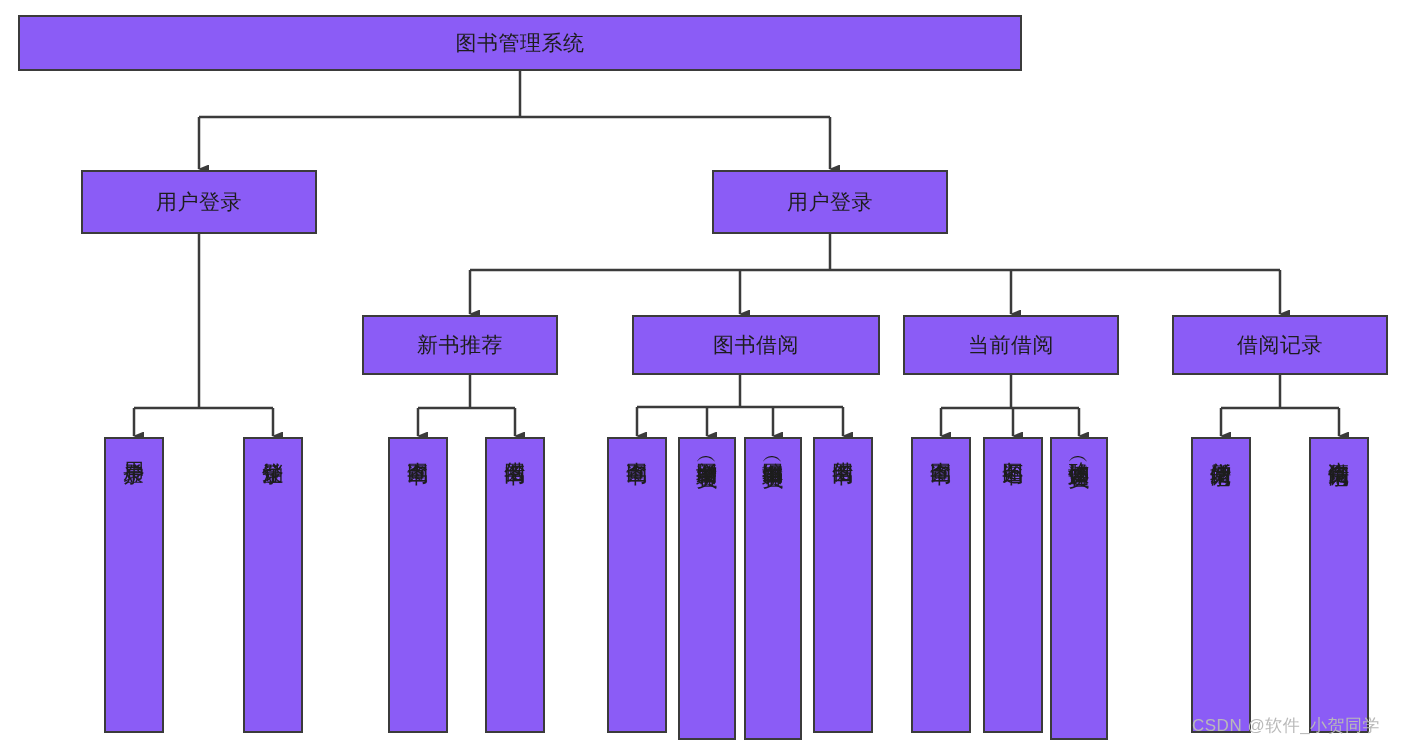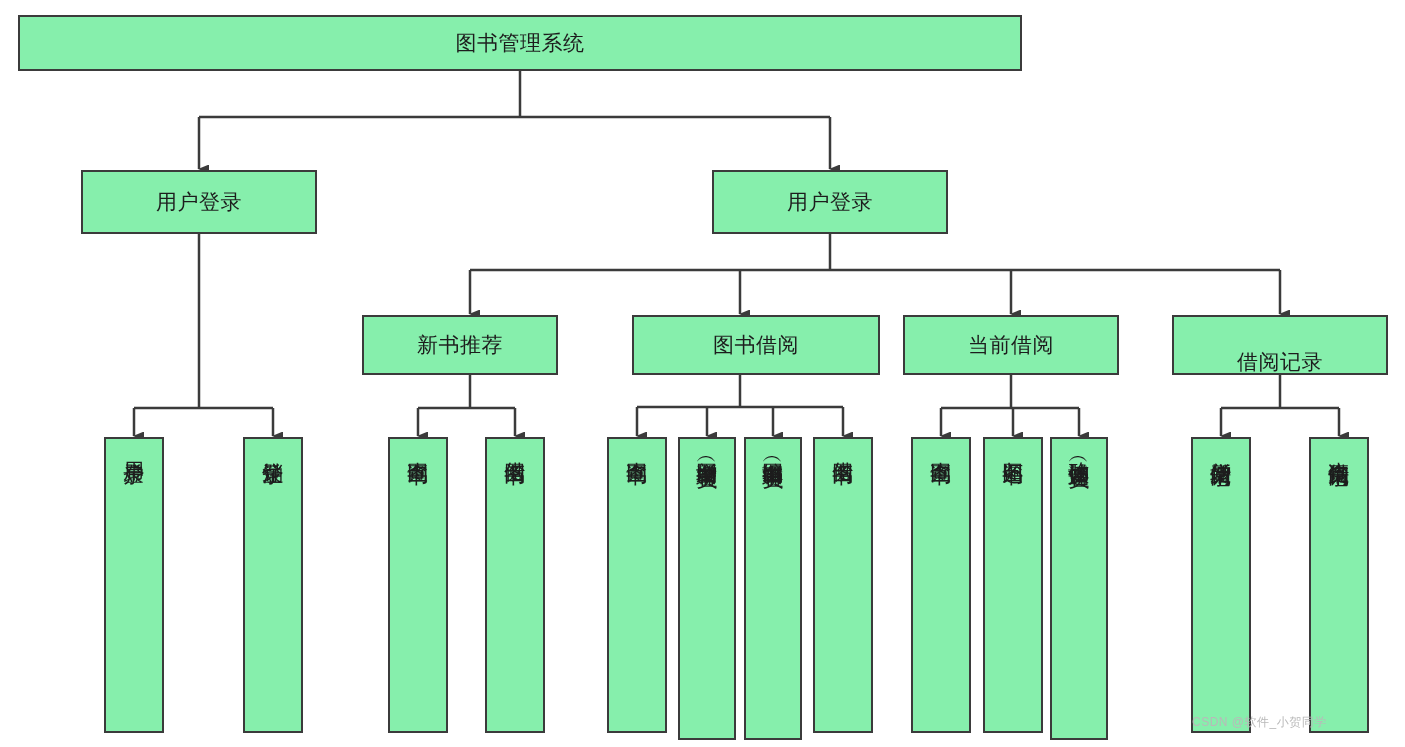--- a/index.html
+++ b/index.html
@@ -21,21 +21,21 @@
     position: absolute;
     left: 0;
     top: 0;
     width: 1405px;
     height: 747px;
     pointer-events: none;
   }
   .node-box {
     position: absolute;
     box-sizing: border-box;
-    background: #86efac;
+    background: #8b5cf6;
     border: 2px solid #3b3b3b;
     display: flex;
     align-items: center;
     justify-content: center;
     overflow: hidden;
   }
   .node-box.level-0 .node-label,
   .node-box.level-1 .node-label,
   .node-box.level-2 .node-label {
     writing-mode: horizontal-tb;
@@ -54,21 +54,21 @@
     writing-mode: vertical-rl;
     text-orientation: upright;
     font-size: 21px;
     line-height: 1.22;
     color: #1d1d1d;
     letter-spacing: 1px;
     white-space: nowrap;
   }
   .watermark {
     position: absolute;
-    font-size: 12px;
+    font-size: 17px;
     color: #b9b9b9;
     white-space: nowrap;
     letter-spacing: 0.5px;
   }
 </style>
 </head>
 <body>
 
 <div id="diagram-root">
   <svg class="connector-layer" viewBox="0 0 1405 747" xmlns="http://www.w3.org/2000/svg">
@@ -125,21 +125,21 @@
       </div>
       <div class="node-box level-2" style="left: 362px; top: 315px; width: 196px; height: 60px; border-color: rgb(59, 59, 59);">
         <span class="node-label" style="color: rgb(29, 29, 29);">新书推荐</span>
       </div>
       <div class="node-box level-2" style="left: 632px; top: 315px; width: 248px; height: 60px; border-color: rgb(59, 59, 59);">
         <span class="node-label" style="color: rgb(29, 29, 29);">图书借阅</span>
       </div>
       <div class="node-box level-2" style="left: 903px; top: 315px; width: 216px; height: 60px; border-color: rgb(59, 59, 59);">
         <span class="node-label" style="color: rgb(29, 29, 29);">当前借阅</span>
       </div>
-      <div class="node-box level-2" style="left: 1172px; top: 315px; width: 216px; height: 60px; border-color: rgb(59, 59, 59); align-items: flex-end;">
+      <div class="node-box level-2" style="left: 1172px; top: 315px; width: 216px; height: 60px; border-color: rgb(59, 59, 59);">
         <span class="node-label" style="color: rgb(29, 29, 29);">借阅记录</span>
       </div>
       <div class="node-box level-3" style="left: 104px; top: 437px; width: 60px; height: 296px; border-color: rgb(59, 59, 59);">
         <span class="node-label" style="color: rgb(29, 29, 29);">用户登录</span>
       </div>
       <div class="node-box level-3" style="left: 243px; top: 437px; width: 60px; height: 296px; border-color: rgb(59, 59, 59);">
         <span class="node-label" style="color: rgb(29, 29, 29);">注销登录</span>
       </div>
       <div class="node-box level-3" style="left: 388px; top: 437px; width: 60px; height: 296px; border-color: rgb(59, 59, 59);">
         <span class="node-label" style="color: rgb(29, 29, 29);">查询图书</span>

